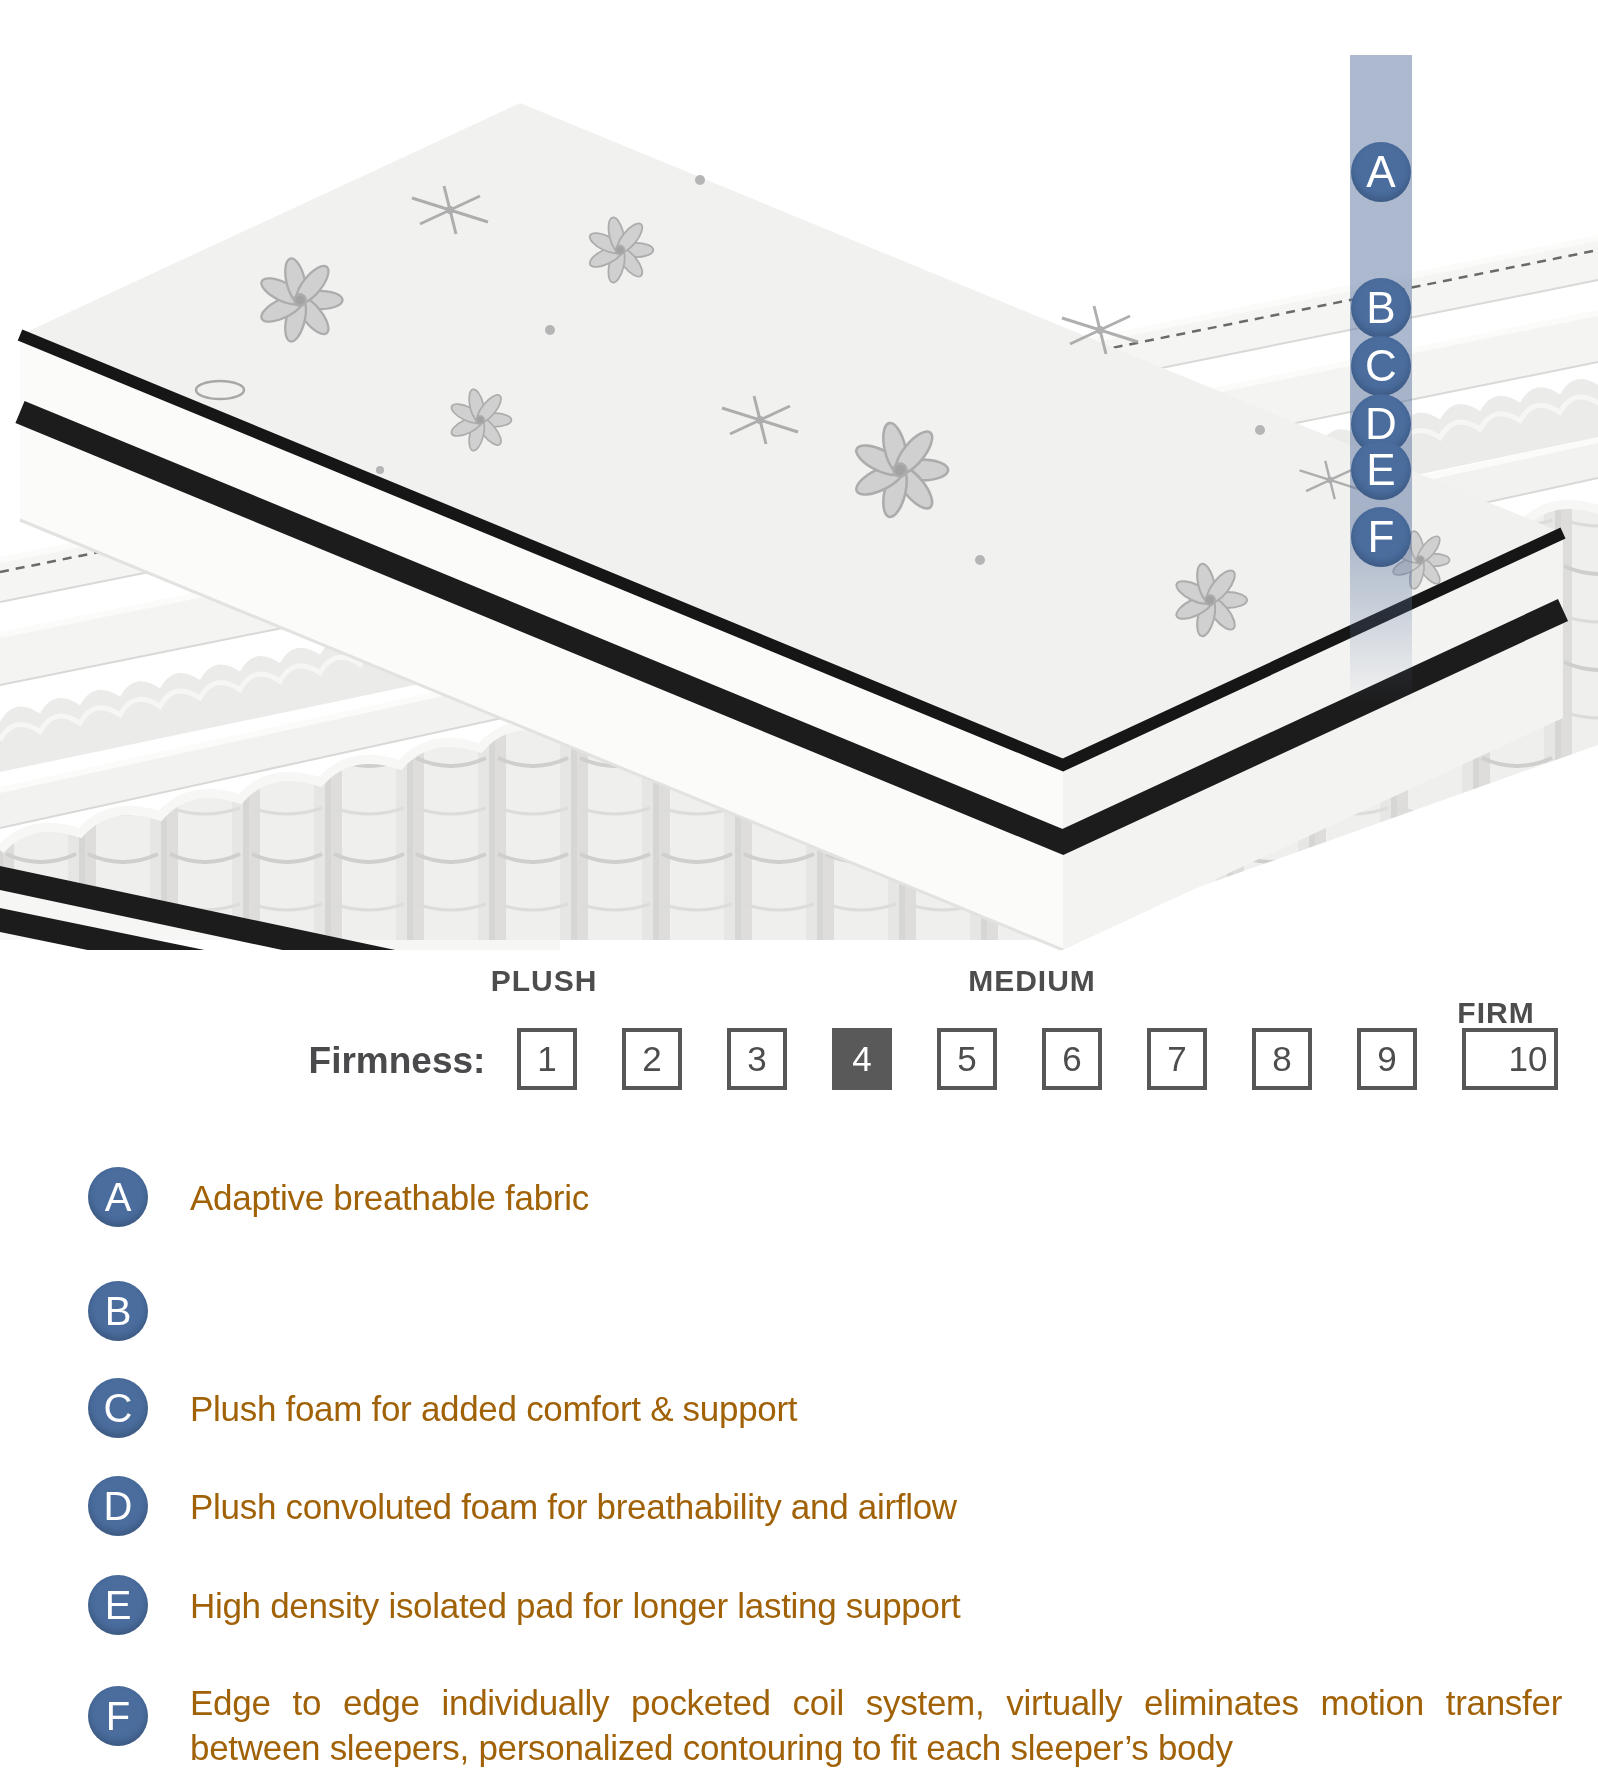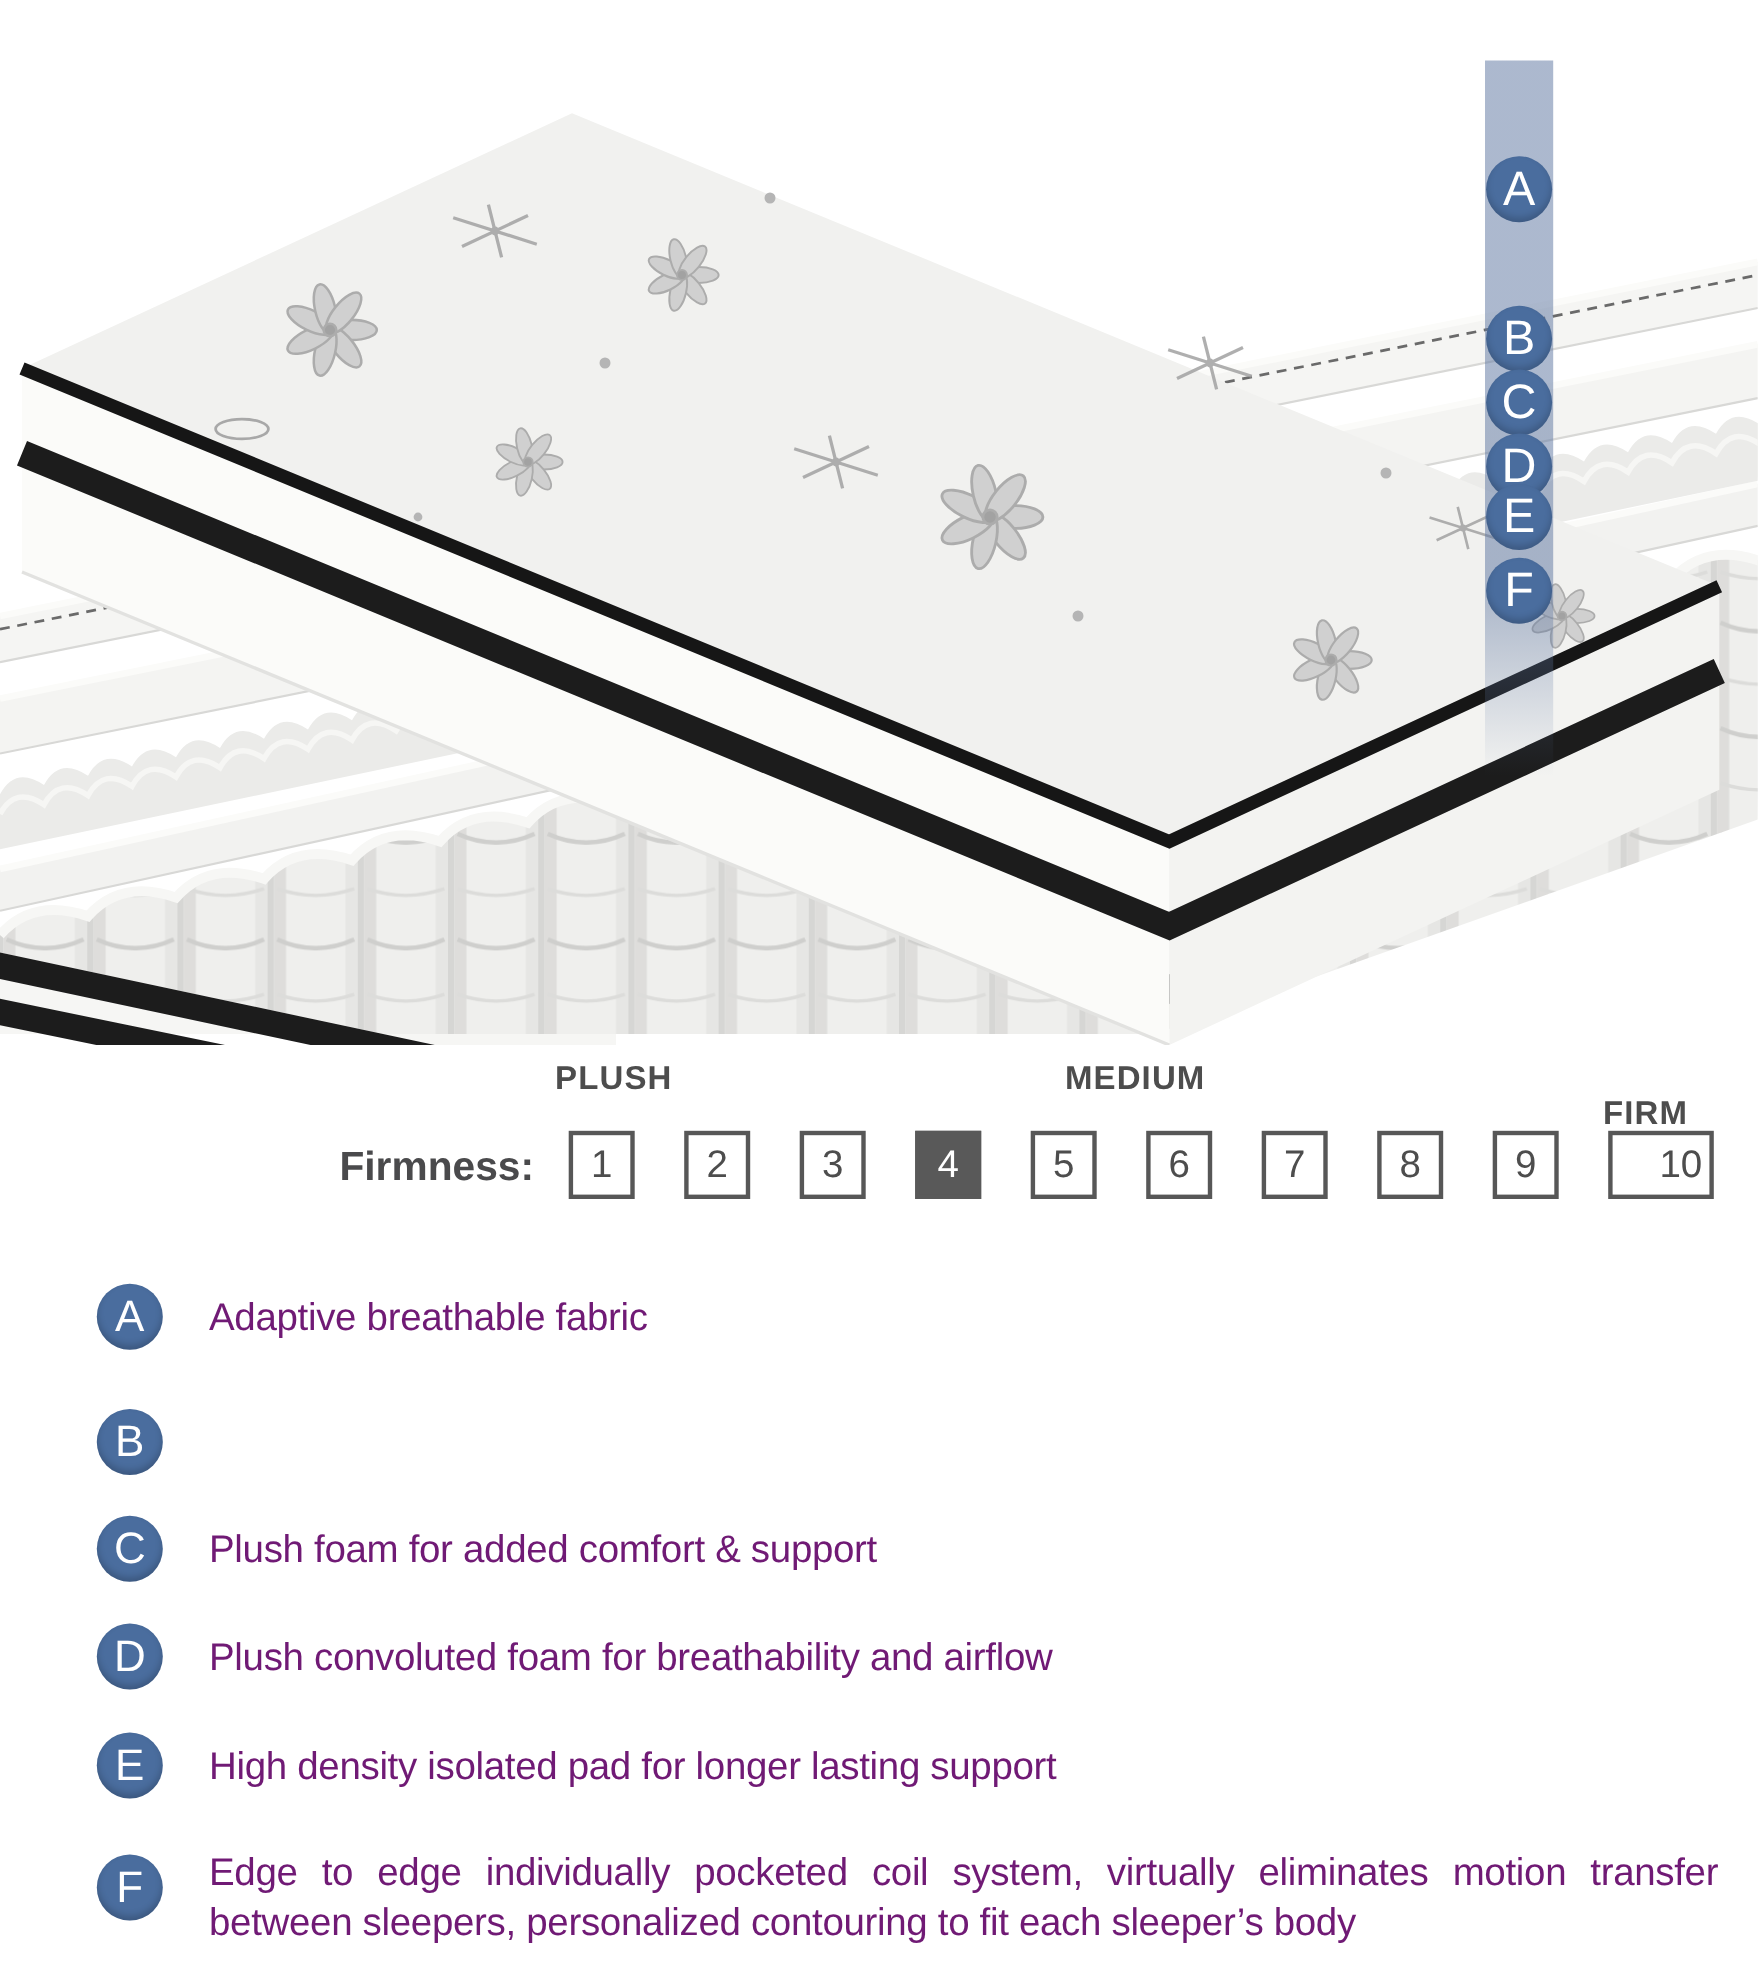--- a/index.html
+++ b/index.html
@@ -18,38 +18,38 @@
       rgba(96,120,162,0.0) 100%);}
   .band-circle{position:absolute;left:1351px;width:60px;height:60px;border-radius:50%;
     background:#4a6d9e;color:#ffffff;display:flex;align-items:center;justify-content:center;
     font-size:44px;line-height:1;box-shadow:inset 0 -4px 7px rgba(0,0,0,0.18);}
   .bc-a{top:142px;} .bc-b{top:278px;} .bc-c{top:336px;}
   .bc-d{top:394px;} .bc-e{top:440px;} .bc-f{top:507px;}
 
   
   .range-label{position:absolute;top:964px;transform:translateX(-50%);
     font-size:30px;font-weight:700;color:#4d4d4d;letter-spacing:1px;white-space:nowrap;}
-  .rl-plush{left:558px;} .rl-medium{left:1032px;} .rl-firm{left:1496px;margin-top:32px;}
+  .rl-plush{left:544px;} .rl-medium{left:1032px;} .rl-firm{left:1496px;margin-top:32px;}
   .firmness-label{position:absolute;top:1040px;left:297px;width:200px;text-align:center;
     font-size:37px;font-weight:700;color:#4a4a4c;}
   .fbox{position:absolute;top:1028px;width:52px;height:54px;border:4px solid #575757;
     background:#ffffff;color:#4d4d4d;font-size:35px;display:flex;align-items:center;
     justify-content:center;}
   .fbox.active{background:#595959;border-color:#595959;color:#ffffff;}
   .fb-1{left:517px;} .fb-2{left:622px;} .fb-3{left:727px;} .fb-4{left:832px;}
   .fb-5{left:937px;} .fb-6{left:1042px;} .fb-7{left:1147px;} .fb-8{left:1252px;}
   .fb-9{left:1357px;} .fb-10{left:1462px;padding-left:36px;}
 
   
   .lg-circle{position:absolute;left:88px;width:60px;height:60px;border-radius:50%;
     background:#4a6d9e;color:#ffffff;display:flex;align-items:center;justify-content:center;
     font-size:40px;box-shadow:inset 0 -4px 7px rgba(0,0,0,0.2);}
   .lc-a{top:1167px;} .lc-b{top:1281px;} .lc-c{top:1378px;}
   .lc-d{top:1476px;} .lc-e{top:1575px;} .lc-f{top:1686px;}
-  .lg-text{position:absolute;left:190px;font-size:35px;color:#701a75;line-height:45px;
+  .lg-text{position:absolute;left:190px;font-size:35px;color:#a16207;line-height:45px;
     letter-spacing:-0.3px;}
   .lt-a{top:1175px;} .lt-b{top:1289px;} .lt-c{top:1386px;}
   .lt-d{top:1484px;text-align:center;} .lt-e{top:1583px;}
   .lt-f{top:1680px;width:1372px;text-align:justify;}
 </style>
 </head>
 <body>
 
 <div class="stage">
 

